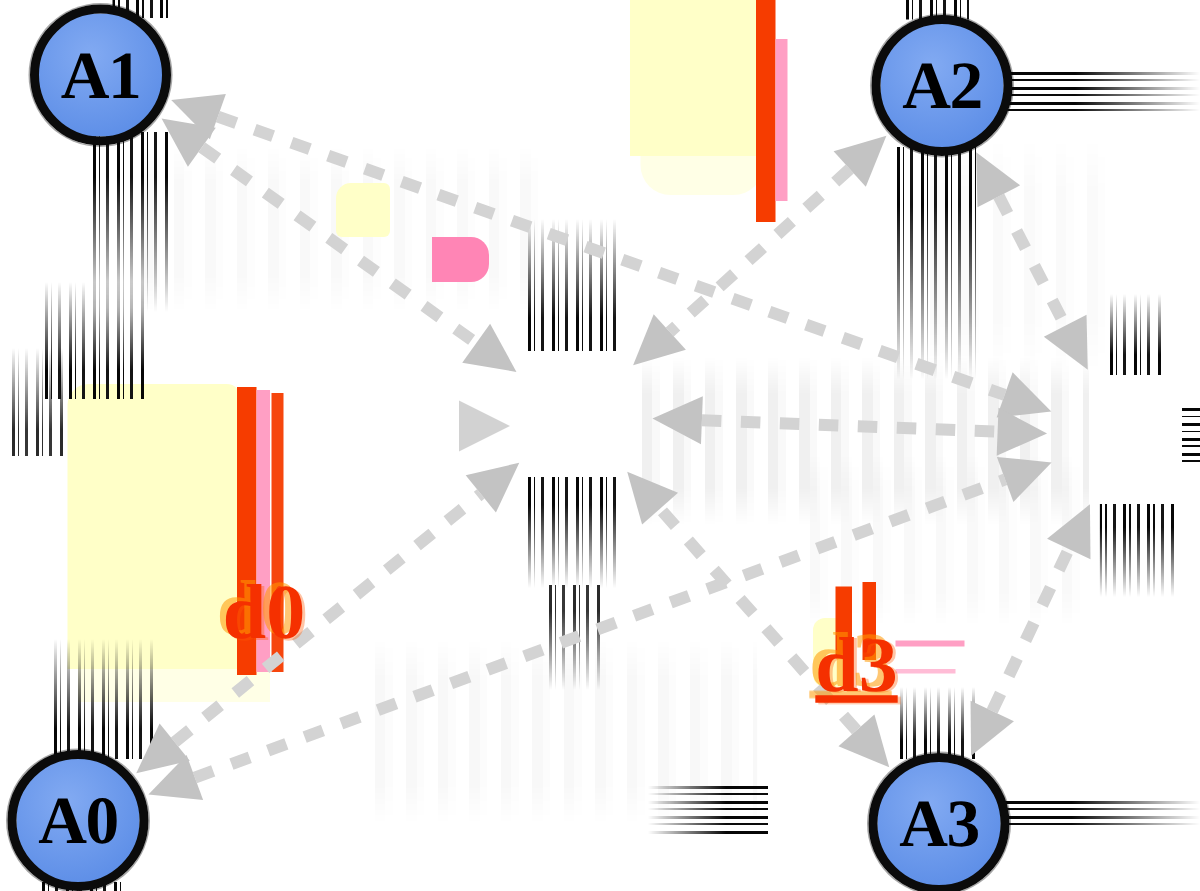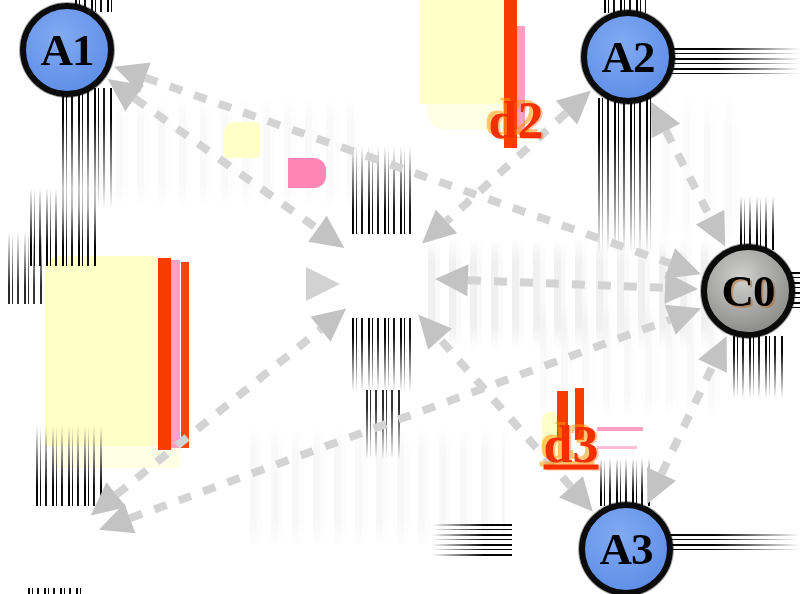--- a/index.html
+++ b/index.html
@@ -116,31 +116,31 @@
       <line x1="661.4811519015557" y1="473.9660886016281" x2="712.5188480984443" y2="366.0339113983719" stroke="#d3d3d3" stroke-width="8" stroke-dasharray="13 13"></line>
       <polygon points="647.3741878925034,503.79884855519765 675.9455203638925,480.8058287272292 647.0167834392189,467.126348476027" fill="#c3c3c3"></polygon>
       <polygon points="726.6258121074966,336.20115144480235 726.9832165607811,372.873651523973 698.0544796361075,359.1941712727708" fill="#c3c3c3"></polygon>
       <line x1="467.9383395408995" y1="280.19872383904294" x2="665.0616604591005" y2="287.80127616095706" stroke="#d3d3d3" stroke-width="8" stroke-dasharray="13 13"></line>
       <polygon points="434.9628551451202,278.92694207171263 467.32171807795146,296.1868374854814 468.55496100384755,264.21061019260446" fill="#c3c3c3"></polygon>
       <polygon points="698.0371448548798,289.07305792828737 664.4450389961524,303.78938980739554 665.6782819220485,271.8131625145186" fill="#c3c3c3"></polygon>
       <polygon points="340,284 306,267 306,301" fill="#c3c3c3" opacity="0.75"></polygon>
     </svg>
 
   <div class="layer" id="labels-layer">
-      <span class="edgelabel" style="left: 516px; top: 120px;">d2</span>
+      <span class="edgelabel" style="left: 176px; top: 409px;">d0</span>
       <span class="edgelabel" style="left: 571px; top: 444px; text-decoration: underline;">d3</span>
     </div>
 
   <div class="layer" id="nodes-layer">
       <div class="node blue" style="left: 20px; top: 3px; background: radial-gradient(circle at 42% 34%, rgb(130, 170, 242), rgb(93, 142, 231) 80%);">
         <span>A1</span>
       </div>
       <div class="node blue" style="left: 581px; top: 10px; background: radial-gradient(circle at 42% 34%, rgb(130, 170, 242), rgb(93, 142, 231) 80%);">
         <span>A2</span>
       </div>
+      <div class="node blue" style="left: 5px; top: 500px; background: radial-gradient(circle at 42% 34%, rgb(130, 170, 242), rgb(93, 142, 231) 80%);">
+        <span>A0</span>
+      </div>
       <div class="node blue" style="left: 579px; top: 502px; background: radial-gradient(circle at 42% 34%, rgb(130, 170, 242), rgb(93, 142, 231) 80%);">
         <span>A3</span>
-      </div>
-      <div class="node gray" style="left: 701px; top: 244px; background: radial-gradient(circle at 42% 34%, rgb(208, 208, 206), rgb(138, 138, 136) 80%);">
-        <span>C0</span>
       </div>
     </div>
 </div>
 
 </body></html>

